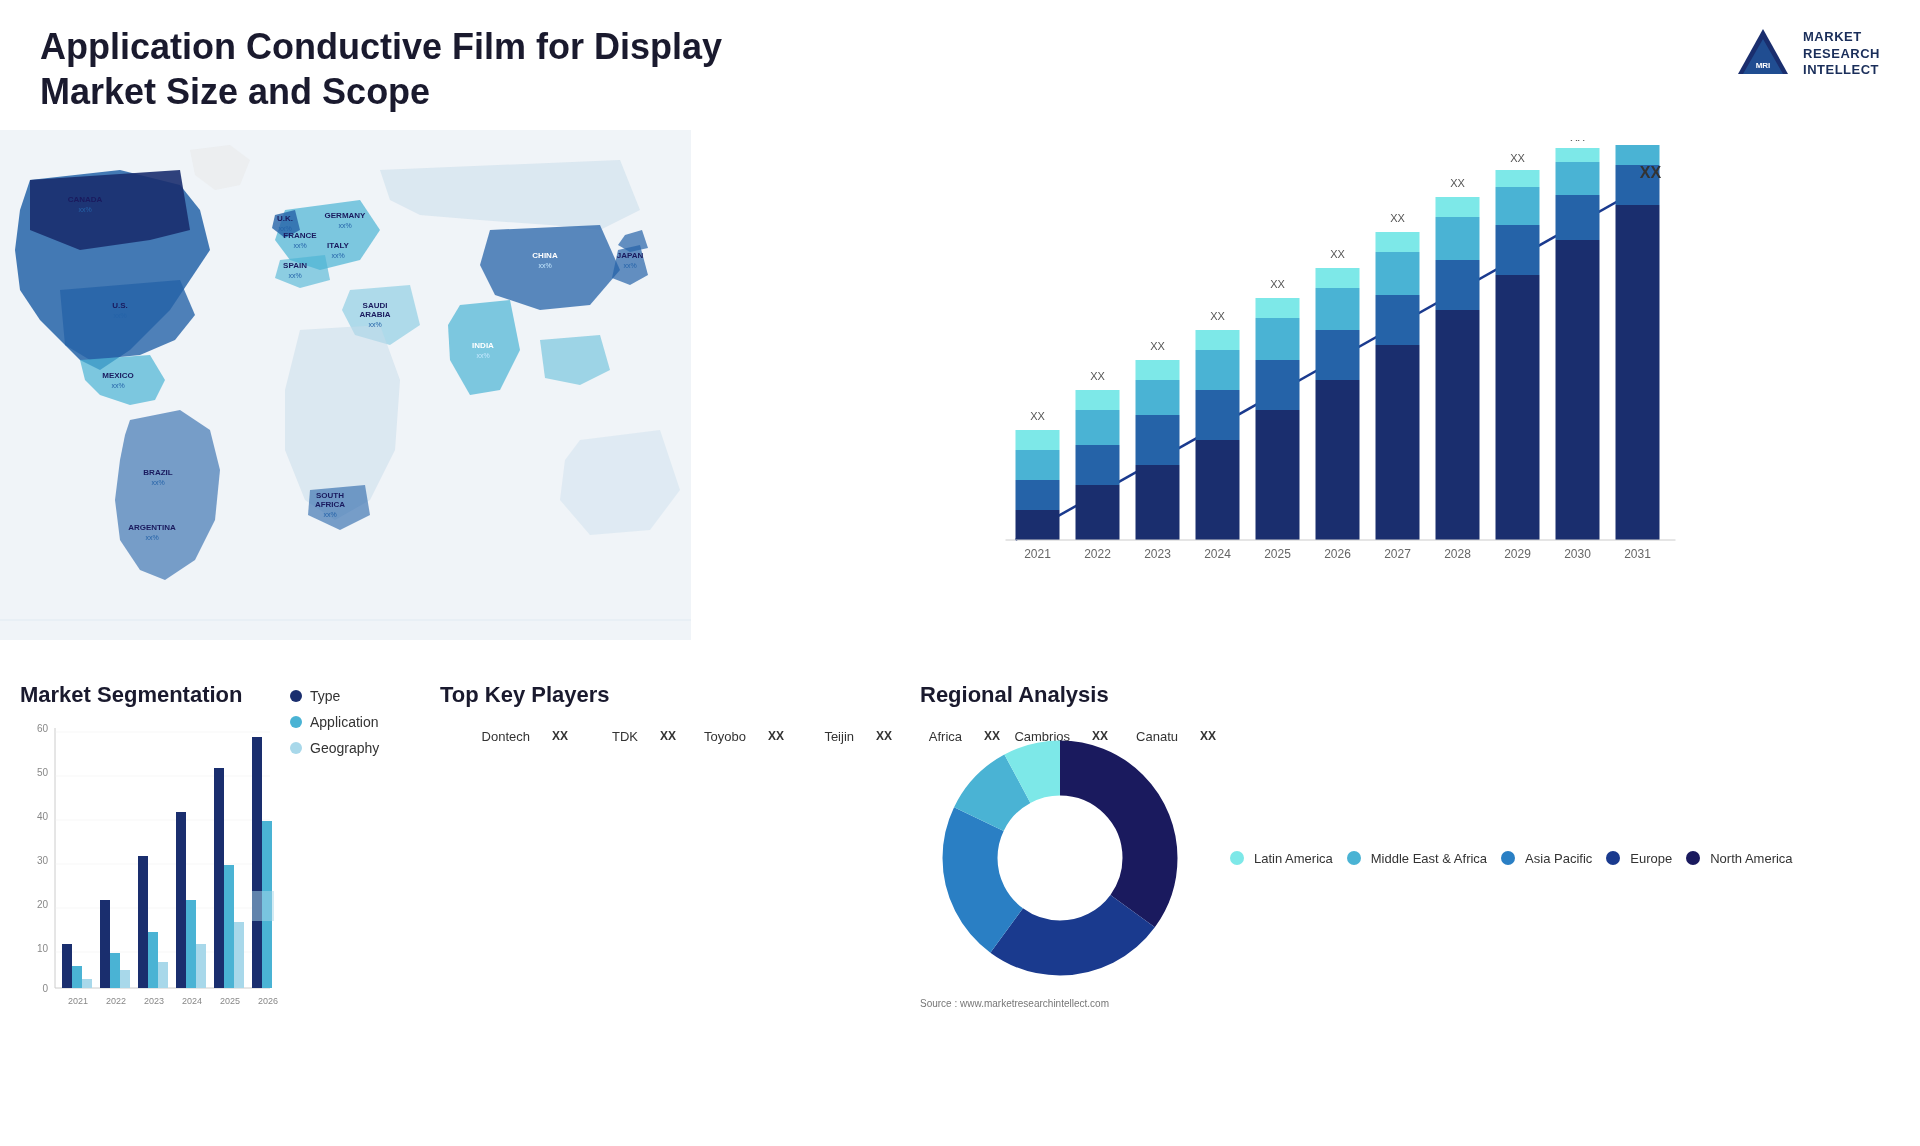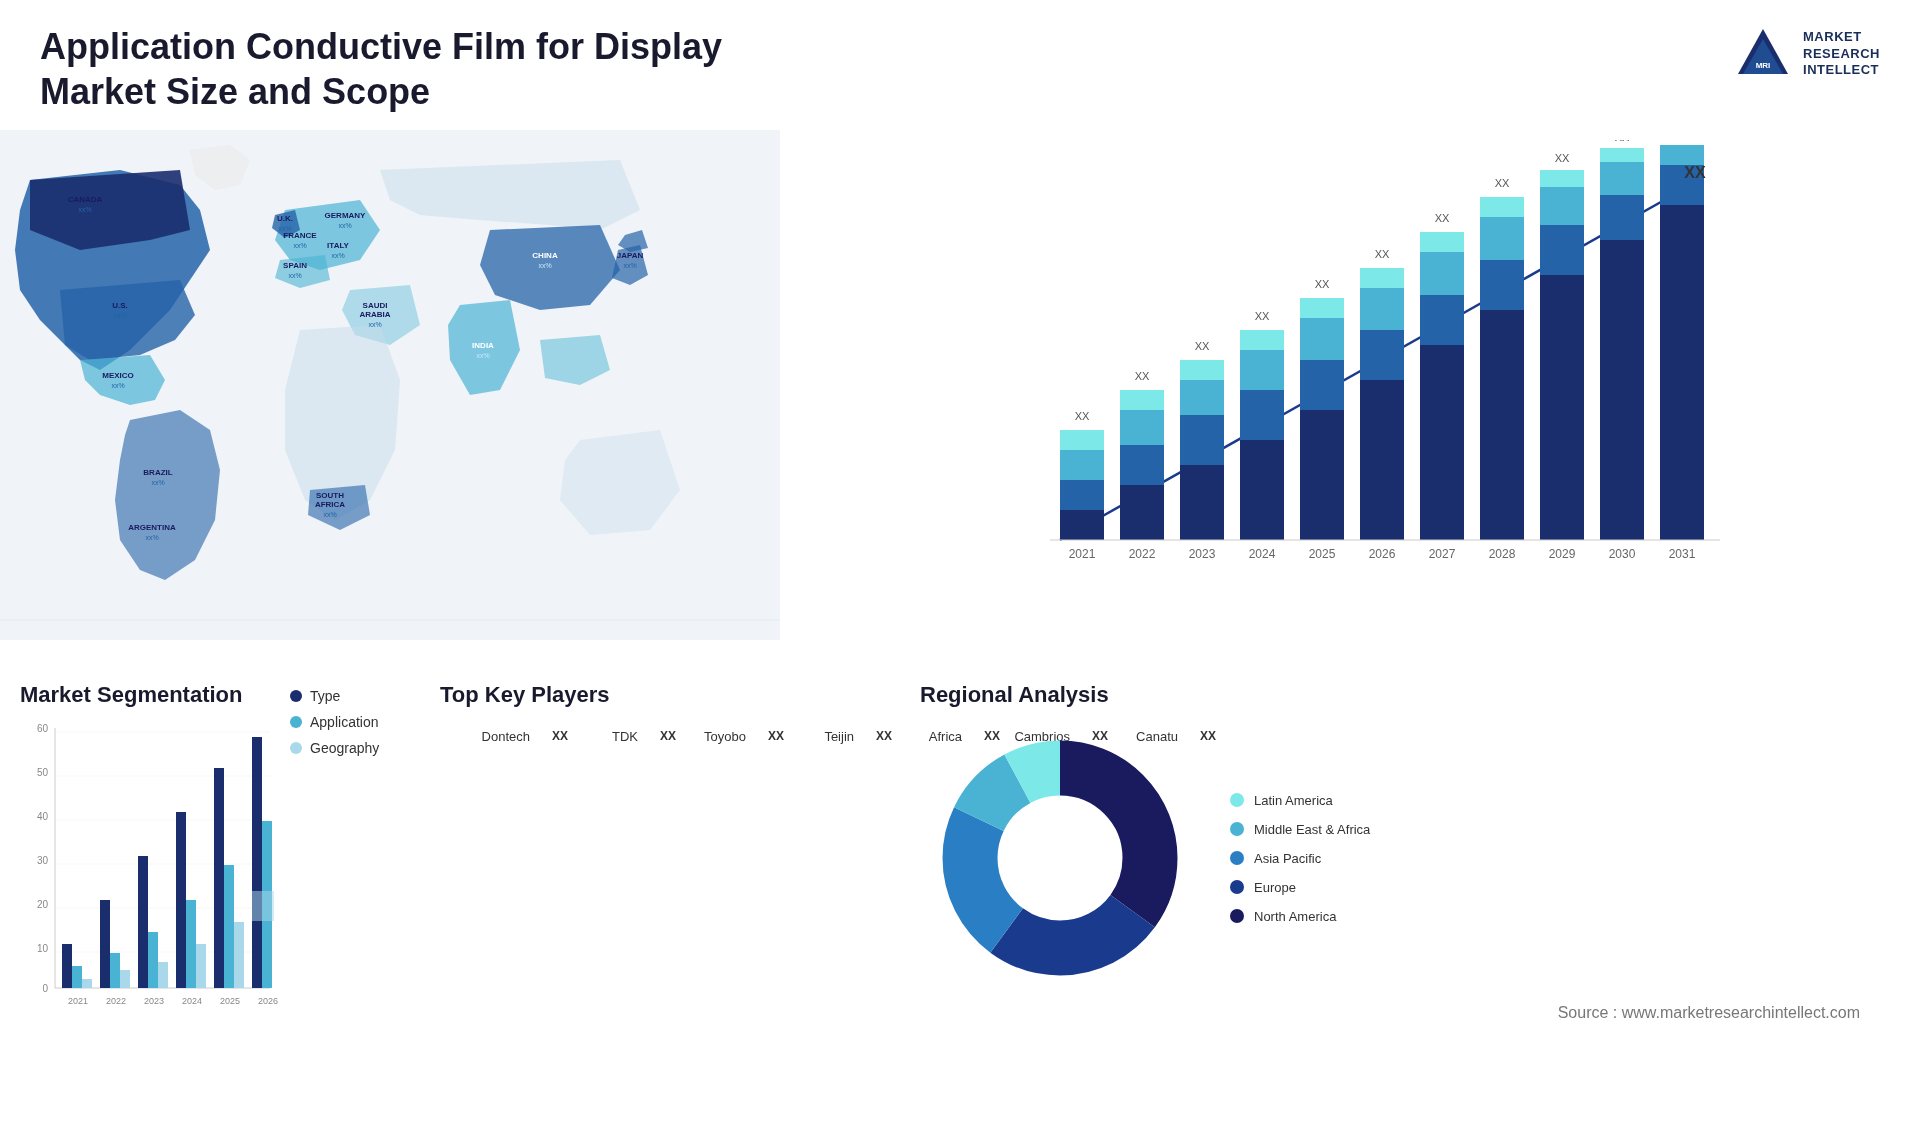--- a/index.html
+++ b/index.html
@@ -45,21 +45,21 @@
 
     
     .top-row {
       display: flex;
       gap: 20px;
       height: 520px;
     }
 
     
     .map-section {
-      width: 780px;
+      width: 691px;
       position: relative;
       overflow: hidden;
     }
     .world-map-container {
       width: 100%;
       height: 100%;
       position: relative;
     }
 
     
@@ -161,44 +161,44 @@
       padding: 10px 20px;
     }
     .donut-area {
       display: flex;
       align-items: center;
       gap: 30px;
       margin-top: 10px;
     }
     .regional-legend {
       display: flex;
-      flex-direction: column;
+      flex-direction: row;
       gap: 14px;
     }
     .regional-legend-item {
       display: flex;
       align-items: center;
       gap: 10px;
       font-size: 13px;
       color: #333;
     }
     .regional-dot {
       width: 14px;
       height: 14px;
       border-radius: 50%;
       flex-shrink: 0;
     }
 
     
     .source-text {
-      text-align: right;
-      font-size: 16px;
+      text-align: left;
+      font-size: 10px;
       color: #777;
       padding-right: 40px;
-      margin-top: 6px;
+      margin-top: 0;
     }
   </style>
 </head>
 <body>
 
 <div class="header">
   <h1 class="page-title">Application Conductive Film for Display Market Size and Scope</h1>
   <div class="logo-area">
     <svg class="logo-icon" viewBox="0 0 60 60">
       <polygon points="30,5 55,50 5,50" fill="#1a2e6e"></polygon>

